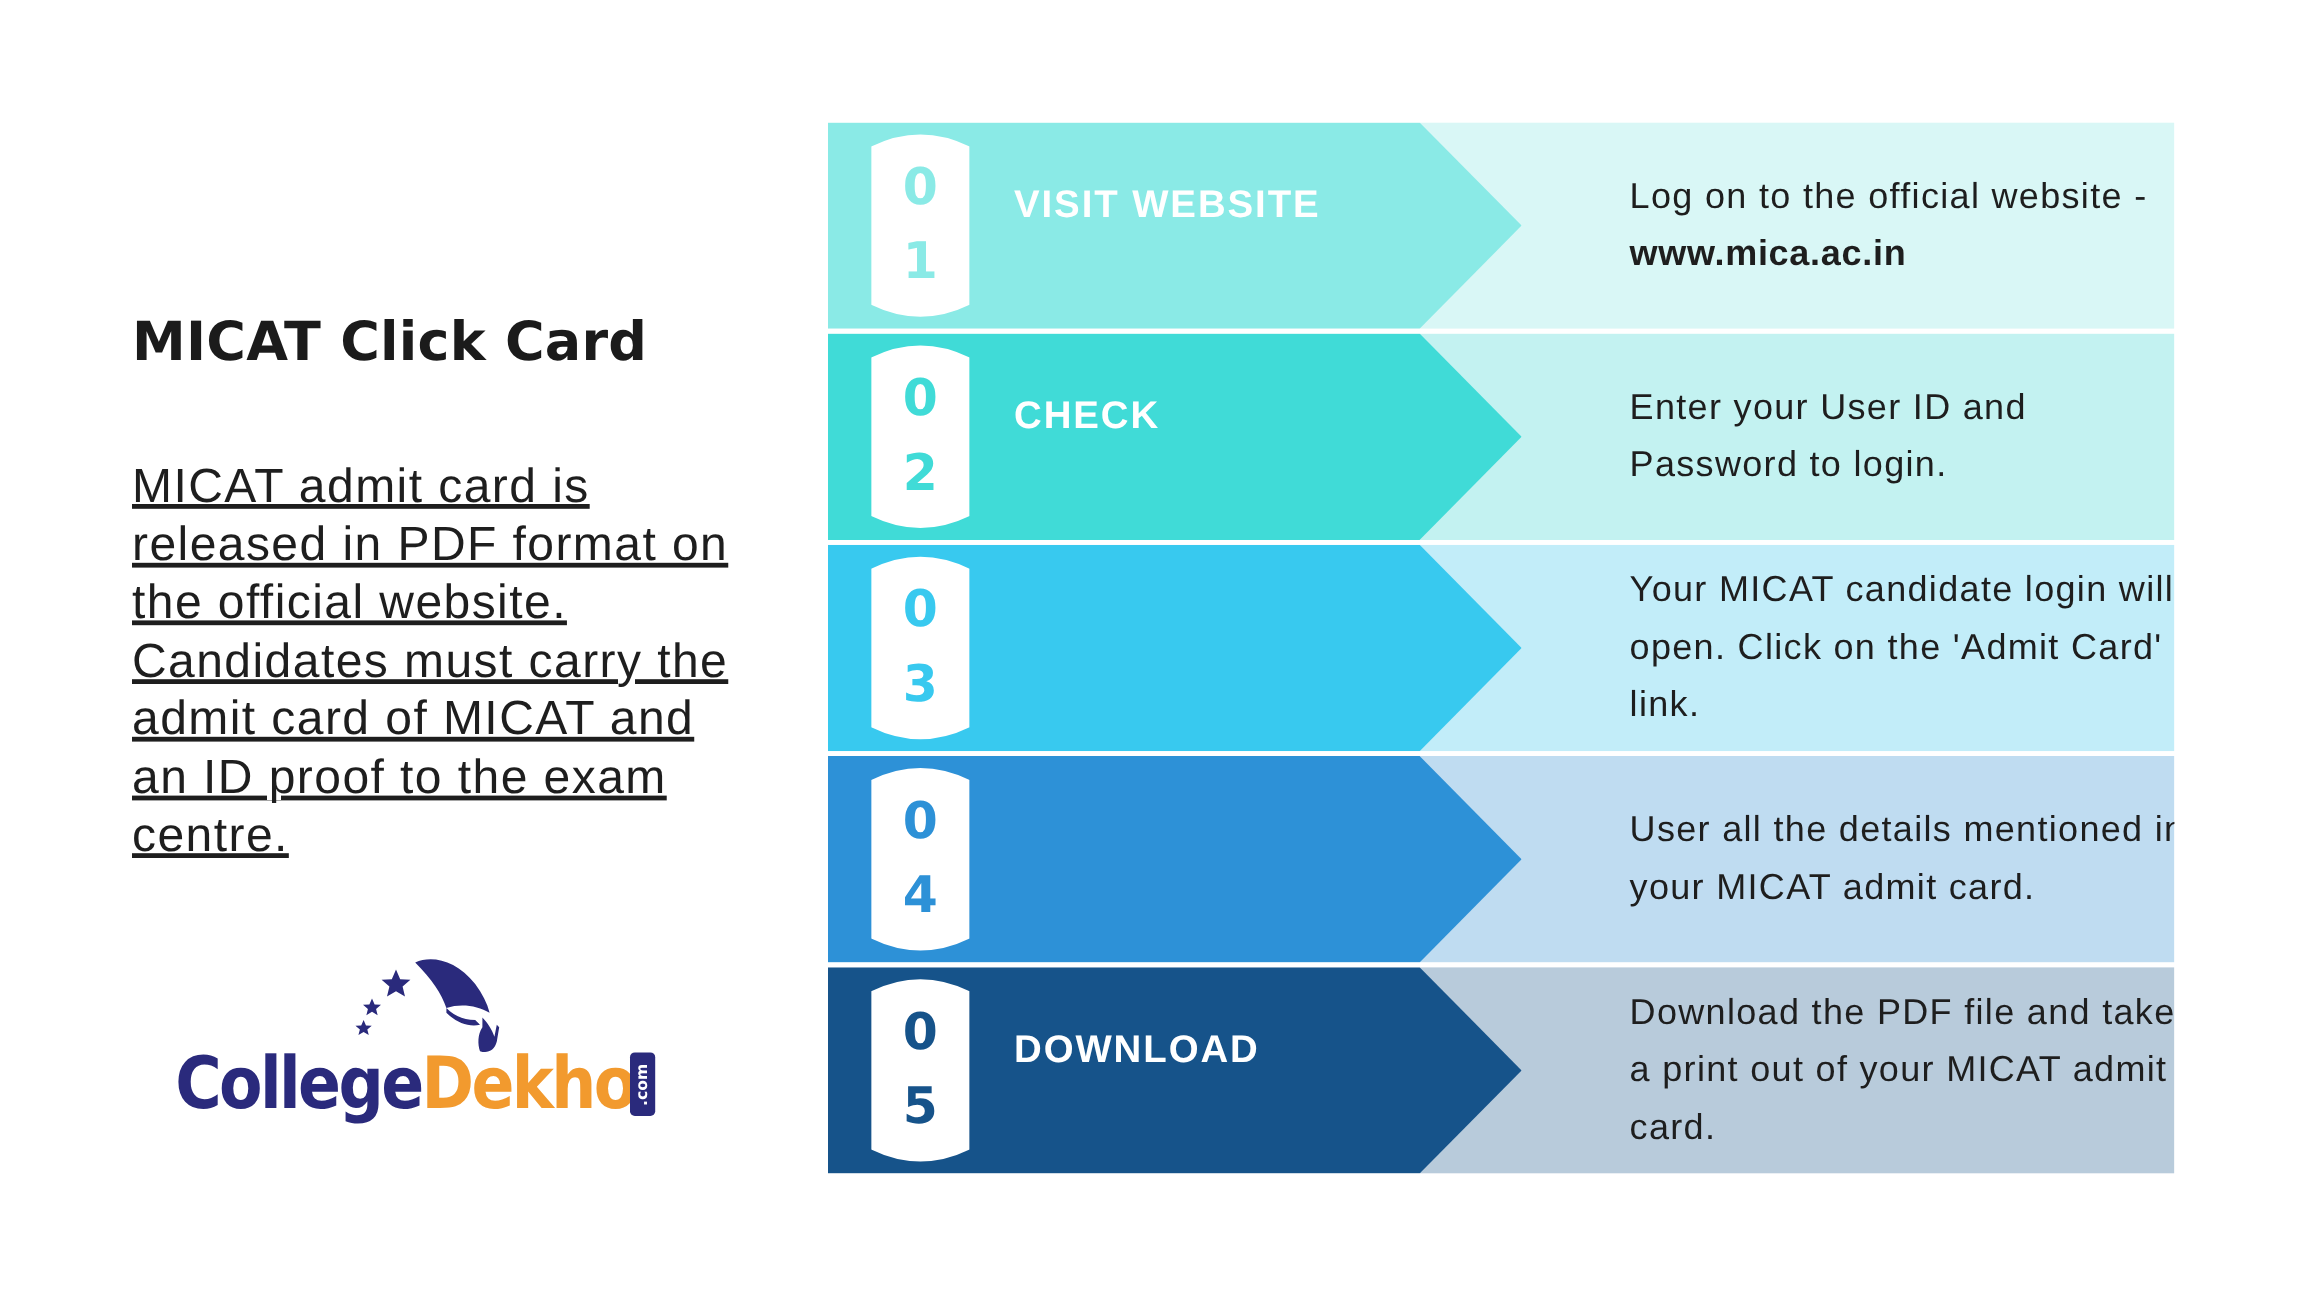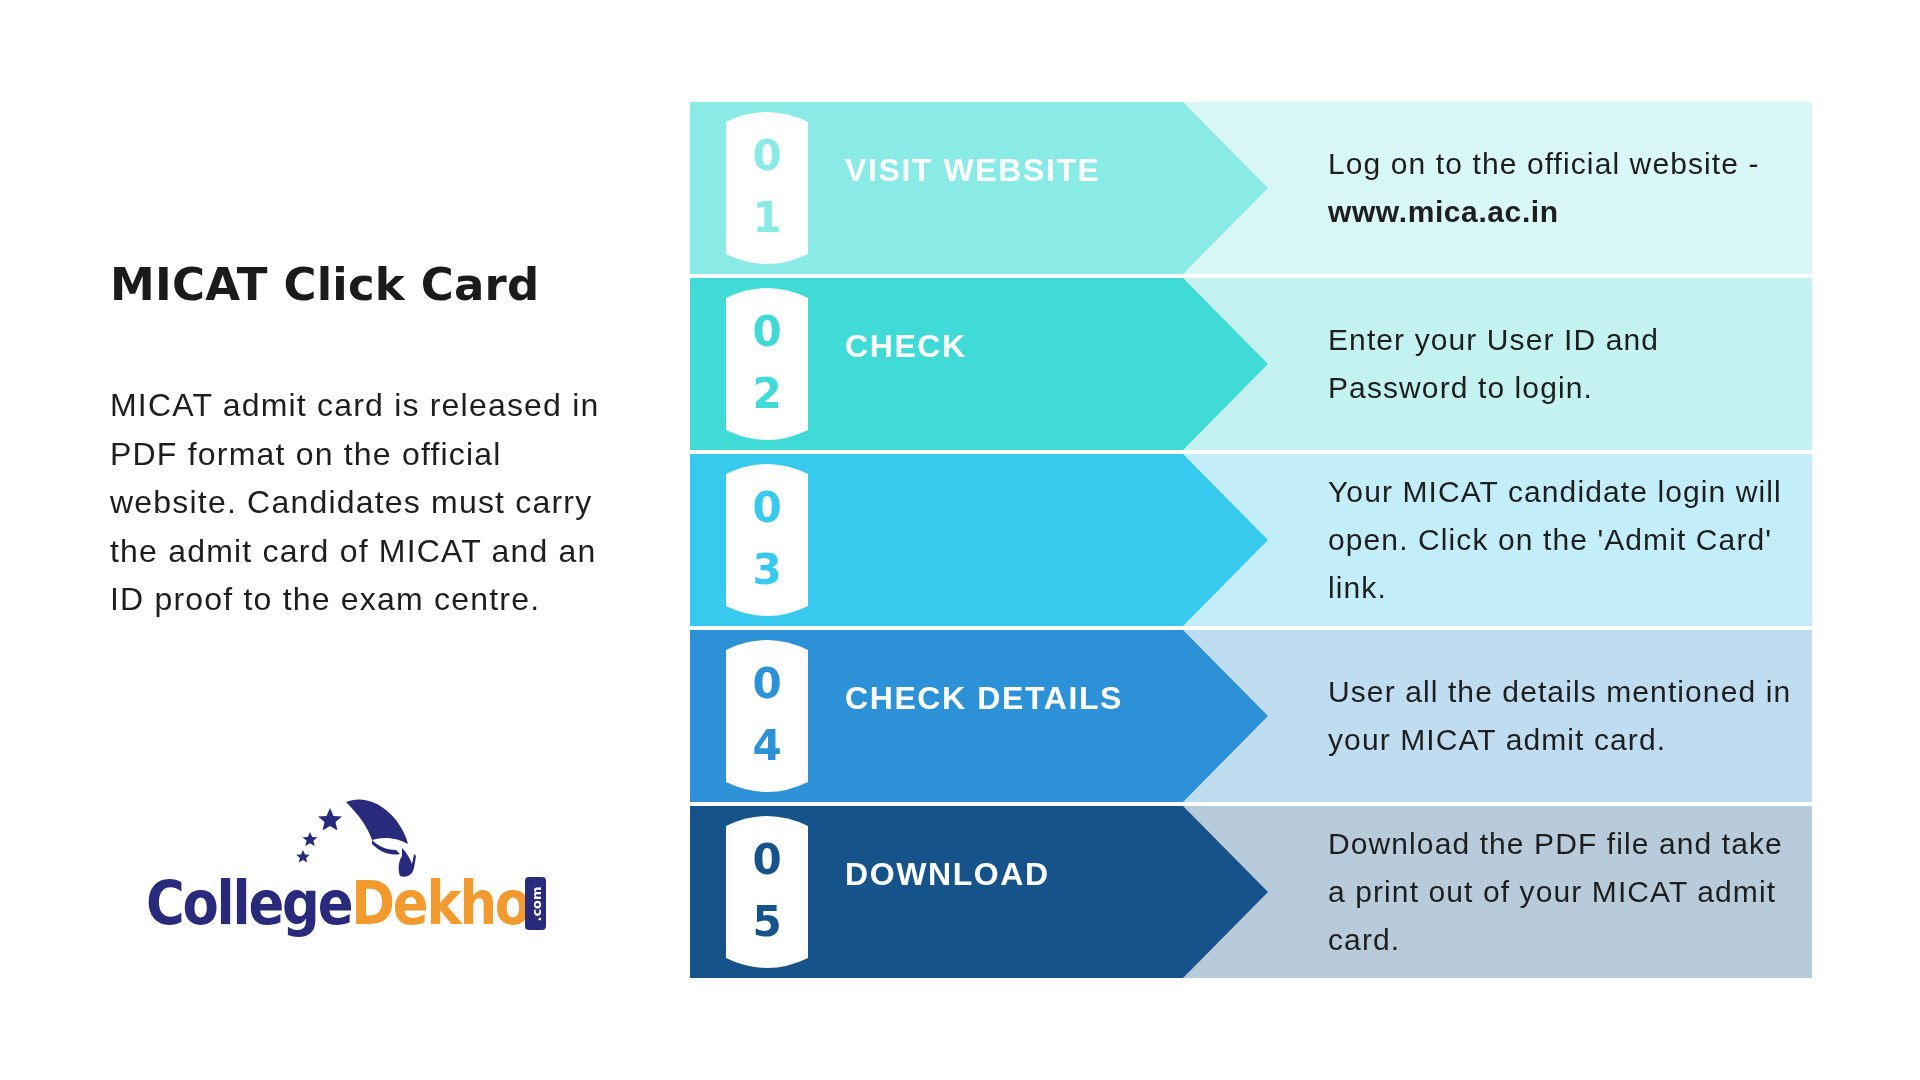--- a/index.html
+++ b/index.html
@@ -9,21 +9,21 @@
     }
     .title {
       position: absolute; left: 110px; top: 192px; width: 520px;
       font-family: "DejaVu Sans", sans-serif; font-weight: bold;
       font-size: 45px; line-height: 62px; color: #1b1b1b; margin: 0;
       letter-spacing: 0.2px;
     }
     .intro {
       position: absolute; left: 110px; top: 381px; width: 500px;
       font-family: "Liberation Sans", sans-serif;
-      font-size: 32px; line-height: 48.5px; color: #1e1e1e; letter-spacing: 1.2px; margin: 0;
+      font-size: 40px; line-height: 48.5px; color: #1e1e1e; letter-spacing: 1.2px; margin: 0; text-decoration: underline;
     }
     .logo { position: absolute; left: 140px; top: 792px; width: 420px; height: 150px; }
     .logo svg { position: absolute; left: 0; top: 0; }
     .logo-word {
       position: absolute; left: 6px; top: 76px; font-family: "DejaVu Sans", sans-serif;
       font-weight: bold; font-size: 60px; line-height: 70px; letter-spacing: -2.5px;
       transform: scaleX(0.88); transform-origin: left top; white-space: nowrap;
     }
     .logo-college { color: #2a2a7c; }
     .logo-dekho { color: #f29a2e; }
@@ -49,21 +49,21 @@
       font-family: "DejaVu Sans", sans-serif; font-weight: bold; font-size: 42px; line-height: 48px;
     }
     .badge-digit.d1 { top: 24px; }
     .badge-digit.d2 { top: 86px; }
     .step-label {
       position: absolute; left: 155px; top: 0; height: 136px; display: flex; align-items: center;
       color: #ffffff; font-family: "Liberation Sans", sans-serif; font-weight: bold;
       font-size: 32px; letter-spacing: 1.6px; white-space: nowrap;
     }
     .step-desc {
-      position: absolute; left: 638px; top: 0; height: 172px; width: 470px;
+      position: absolute; left: 668px; top: 0; height: 172px; width: 470px;
       display: flex; align-items: center;
       color: #1e1e1e; font-family: "Liberation Sans", sans-serif;
       font-size: 30px; line-height: 48px; letter-spacing: 1.1px;
     }
     .step-desc b { font-weight: bold; letter-spacing: 0.6px; }
   </style>
 </head>
 <body>
 
 <h1 class="title">
@@ -149,21 +149,20 @@
     <svg class="step-arrow" width="578" height="172" viewBox="0 0 578 172">
       <polygon class="arrow-poly" points="0,0 493,0 578,86 493,172 0,172" fill="#2d91d7"></polygon>
     </svg>
     <div class="badge">
       <svg width="82" height="160" viewBox="0 0 82 160">
         <path d="M0,14 Q41,-6 82,14 L82,146 Q41,166 0,146 Z" fill="#ffffff"></path>
       </svg>
       <div class="badge-digit d1" style="color: rgb(45, 145, 215);">0</div>
       <div class="badge-digit d2" style="color: rgb(45, 145, 215);">4</div>
     </div>
-    <div class="step-label">CHECK DETAILS</div>
     <div class="step-desc">
       <span><span>User all the details mentioned in your MICAT admit card.</span><b></b></span>
     </div>
     </div>
     <div class="step">
     <div class="step-bg" style="background: rgb(184, 203, 219);"></div>
     <svg class="step-arrow" width="578" height="172" viewBox="0 0 578 172">
       <polygon class="arrow-poly" points="0,0 493,0 578,86 493,172 0,172" fill="#16538a"></polygon>
     </svg>
     <div class="badge">

